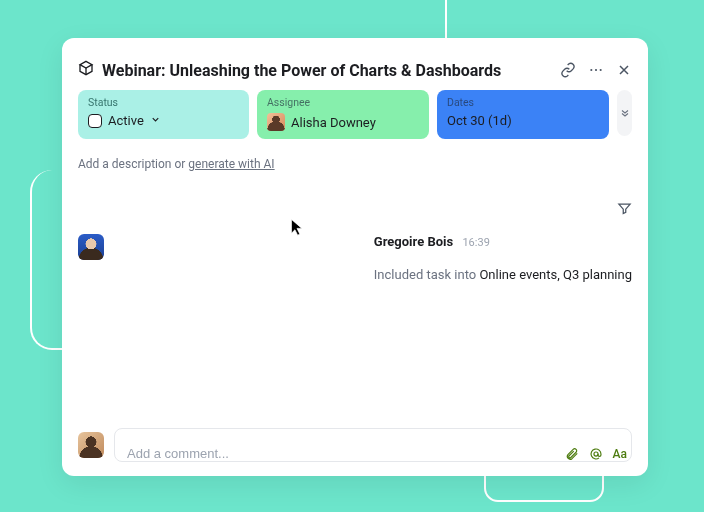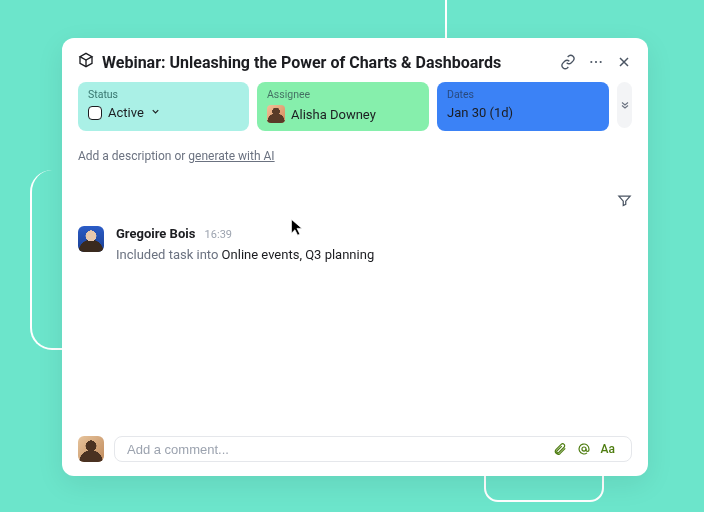--- a/index.html
+++ b/index.html
@@ -38,21 +38,21 @@
     width: 586px; height: 438px;
     background: #fff;
     border-radius: 12px;
     box-shadow: 0 8px 28px rgba(0,0,0,0.08);
     display: flex;
     flex-direction: column;
   }
   .hdr {
     display: flex;
     align-items: center;
-    padding: 14px 16px 10px 16px;
+    padding: 22px 16px 10px 16px;
     gap: 8px;
   }
   .cube-icon { flex: 0 0 auto; color: #1c1d21; }
   .title {
     flex: 1;
     font-size: 16px;
     font-weight: 700;
     color: #1c1d21;
     white-space: nowrap;
     overflow: hidden;
@@ -105,58 +105,58 @@
   }
 
   .desc-row { padding: 18px 4px 8px 16px; font-size: 12px; color:#6b7280; }
   .desc-row .ai { color:#6b7280; text-decoration: underline; cursor:pointer; }
 
   .mid-toolbar {
     display:flex; justify-content:flex-end; padding: 22px 16px 0 16px;
     color:#4b5563;
   }
 
-  .activity { padding: 14px 16px; display:flex; gap:12px; }
+  .activity { padding: 14px 16px; display:flex; gap:12px;justify-content:space-between; }
   .avatar-md {
     width:26px; height:26px; border-radius:6px;
     background: linear-gradient(180deg,#2b5cc7,#1b3f91);
     flex:0 0 auto; position:relative; overflow:hidden;
   }
   .avatar-md::after{
     content:""; position:absolute; inset:0;
     background: radial-gradient(circle at 50% 38%, #e8c8ac 0 26%, transparent 27%),
                 radial-gradient(circle at 50% 100%, #3a2a1e 0 42%, transparent 43%);
   }
   .act-body { font-size:13px; }
   .act-name { font-weight:700; color:#1c1d21; display:inline; }
   .act-time { font-size:11px; color:#9ca3af; margin-left:6px; }
-  .act-text { color:#6b7280; margin-top:6px; }
+  .act-text { color:#6b7280; margin-top:18px; }
   .act-text .strong { color:#1c1d21; }
 
   .spacer { flex:1; }
 
   .compose {
     display:flex; align-items:center; gap:10px;
     padding: 10px 16px 14px 16px;
   }
   .avatar-compose {
     width:26px; height:26px; border-radius:6px;
     background: linear-gradient(135deg,#e7c49c,#c08a5c);
     flex:0 0 auto; position:relative; overflow:hidden;
   }
   .avatar-compose::after{
     content:""; position:absolute; inset:0;
     background: radial-gradient(circle at 50% 38%, #4a3222 0 26%, transparent 27%),
                 radial-gradient(circle at 50% 100%, #4a3222 0 40%, transparent 41%);
   }
   .comment-box {
-    flex:1; height:26px;
+    flex:1; height:34px;
     border:1px solid #e5e7eb; border-radius:8px;
-    display:flex; align-items:center;
-    padding: 0 16px 0 12px;
+    display:flex; align-items:flex-end;
+    padding: 0 4px 0 12px;
     gap:10px;
     color:#9ca3af;
     font-size:13px;
   }
   .comment-box input {
     flex:1; border:none; outline:none; font-size:13px; color:#1c1d21;
     background:transparent;
   }
   .comment-box input::placeholder { color:#9ca3af; }
   .comment-icons { display:flex; gap:10px; color:#4d7c0f; align-items:center; }
@@ -225,21 +225,21 @@
     <div class="pill pill-assignee">
       <div class="pill-label">Assignee</div>
       <div class="pill-body">
         <span class="avatar-sm"></span>
         <span>Alisha Downey</span>
       </div>
     </div>
     <div class="pill pill-dates">
       <div class="pill-label">Dates</div>
       <div class="pill-body">
-        <span>Jan 30 (1d)</span>
+        <span>Oct 30 (1d)</span>
       </div>
     </div>
     <div class="pill-expand">
       <svg width="12" height="12" viewBox="0 0 24 24" fill="none" stroke="currentColor" stroke-width="2.2">
         <path d="M6 7l6 5 6-5"></path>
           <path d="M6 13l6 5 6-5"></path>
       </svg>
     </div>
   </div>
 

